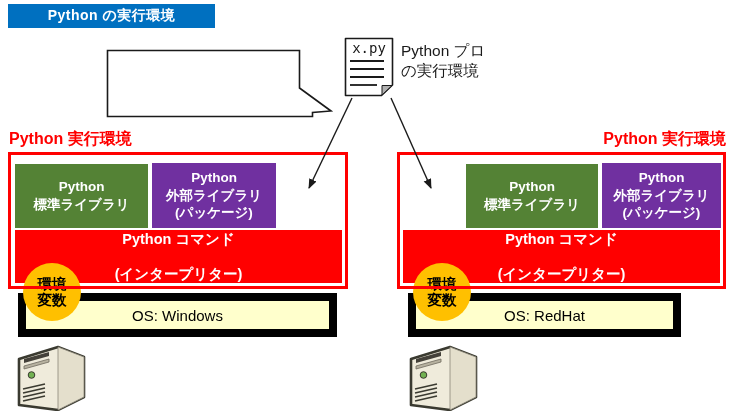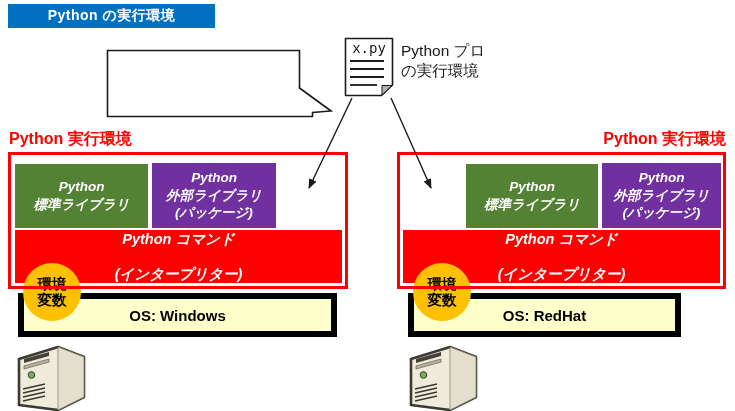--- a/index.html
+++ b/index.html
@@ -26,21 +26,21 @@
     font-size:14px;color:#1a1a1a;z-index:10;
   }
   .prog-label{
     left:401px;top:41px;width:120px;font-size:15.5px;line-height:19.5px;color:#1a1a1a;z-index:10;
   }
   
   .env-label{color:#FF0000;font-weight:bold;font-size:16px;top:129px;z-index:10;white-space:nowrap;}
   .env-label.left{left:9px;}
   .env-label.right{left:397px;width:329px;text-align:right;}
   
-  .env-content{top:152px;height:137px;z-index:1;font-style:italic;}
+  .env-content{top:152px;height:137px;z-index:1;}
   .env-content.left{left:8px;width:340px;}
   .env-content.right{left:397px;width:329px;}
   .env-frame{
     top:152px;height:137px;border:3px solid #FF0000;box-sizing:border-box;z-index:5;pointer-events:none;
   }
   .env-frame.left{left:8px;width:340px;}
   .env-frame.right{left:397px;width:329px;}
   .lib-box{
     position:absolute;color:#fff;font-weight:bold;text-align:center;
     display:flex;flex-direction:column;align-items:center;justify-content:center;
@@ -57,22 +57,22 @@
   
   .env-var{
     width:58px;height:58px;border-radius:50%;background:#FFC000;top:263px;z-index:3;
     color:#000;font-weight:bold;font-size:14.5px;line-height:16.5px;text-align:center;
     display:flex;flex-direction:column;align-items:center;justify-content:center;
   }
   .env-var.c-left{left:23px;}
   .env-var.c-right{left:413px;}
   
   .os-bar{
-    top:293px;height:44px;background:#FFFFCC;border:6px solid #000000;box-sizing:border-box;
-    display:flex;align-items:center;justify-content:center;font-weight:bold;font-size:15px;color:#000;z-index:1;
+    top:293px;height:44px;background:#FFFFCC;border:8px solid #000000;box-sizing:border-box;
+    display:flex;align-items:center;justify-content:center;font-weight:normal;font-size:15px;color:#000;z-index:1;
   }
   .os-bar.os-left{left:18px;width:319px;}
   .os-bar.os-right{left:408px;width:273px;}
   
   svg.layer{left:0;top:0;z-index:6;pointer-events:none;}
 </style>
 </head>
 <body>
 
 <svg class="layer abs" width="735" height="411" viewBox="0 0 735 411">

